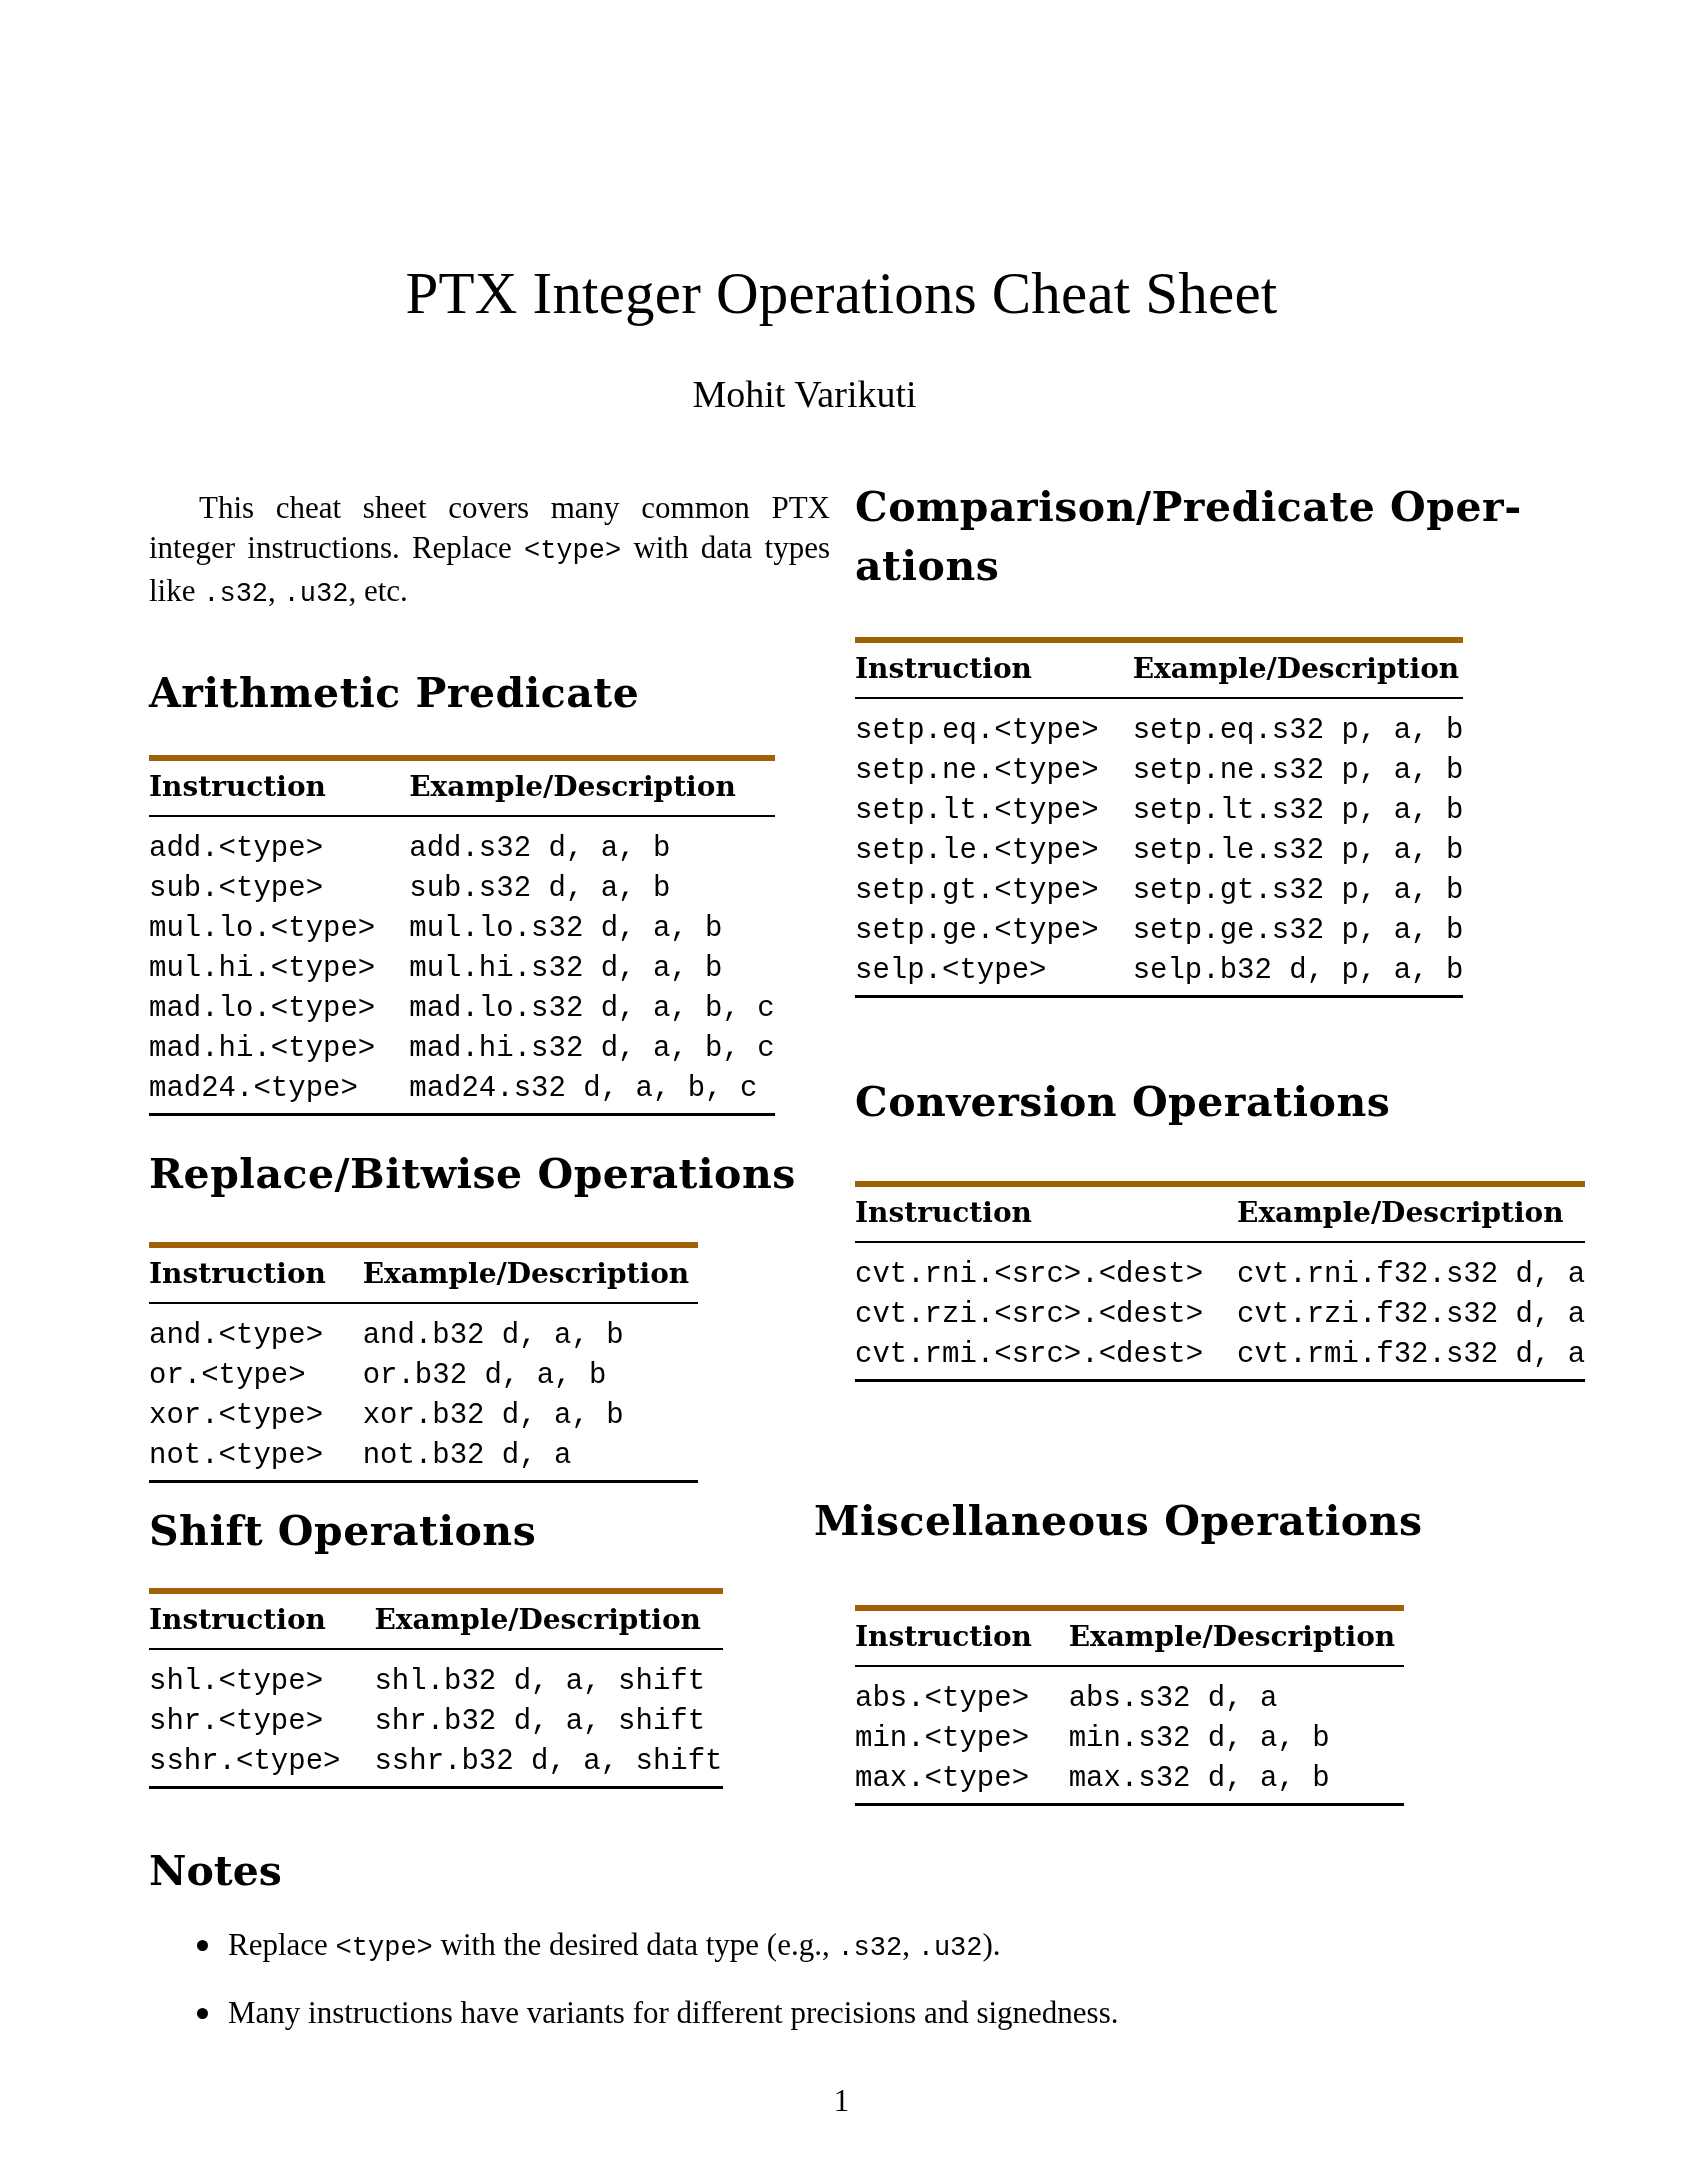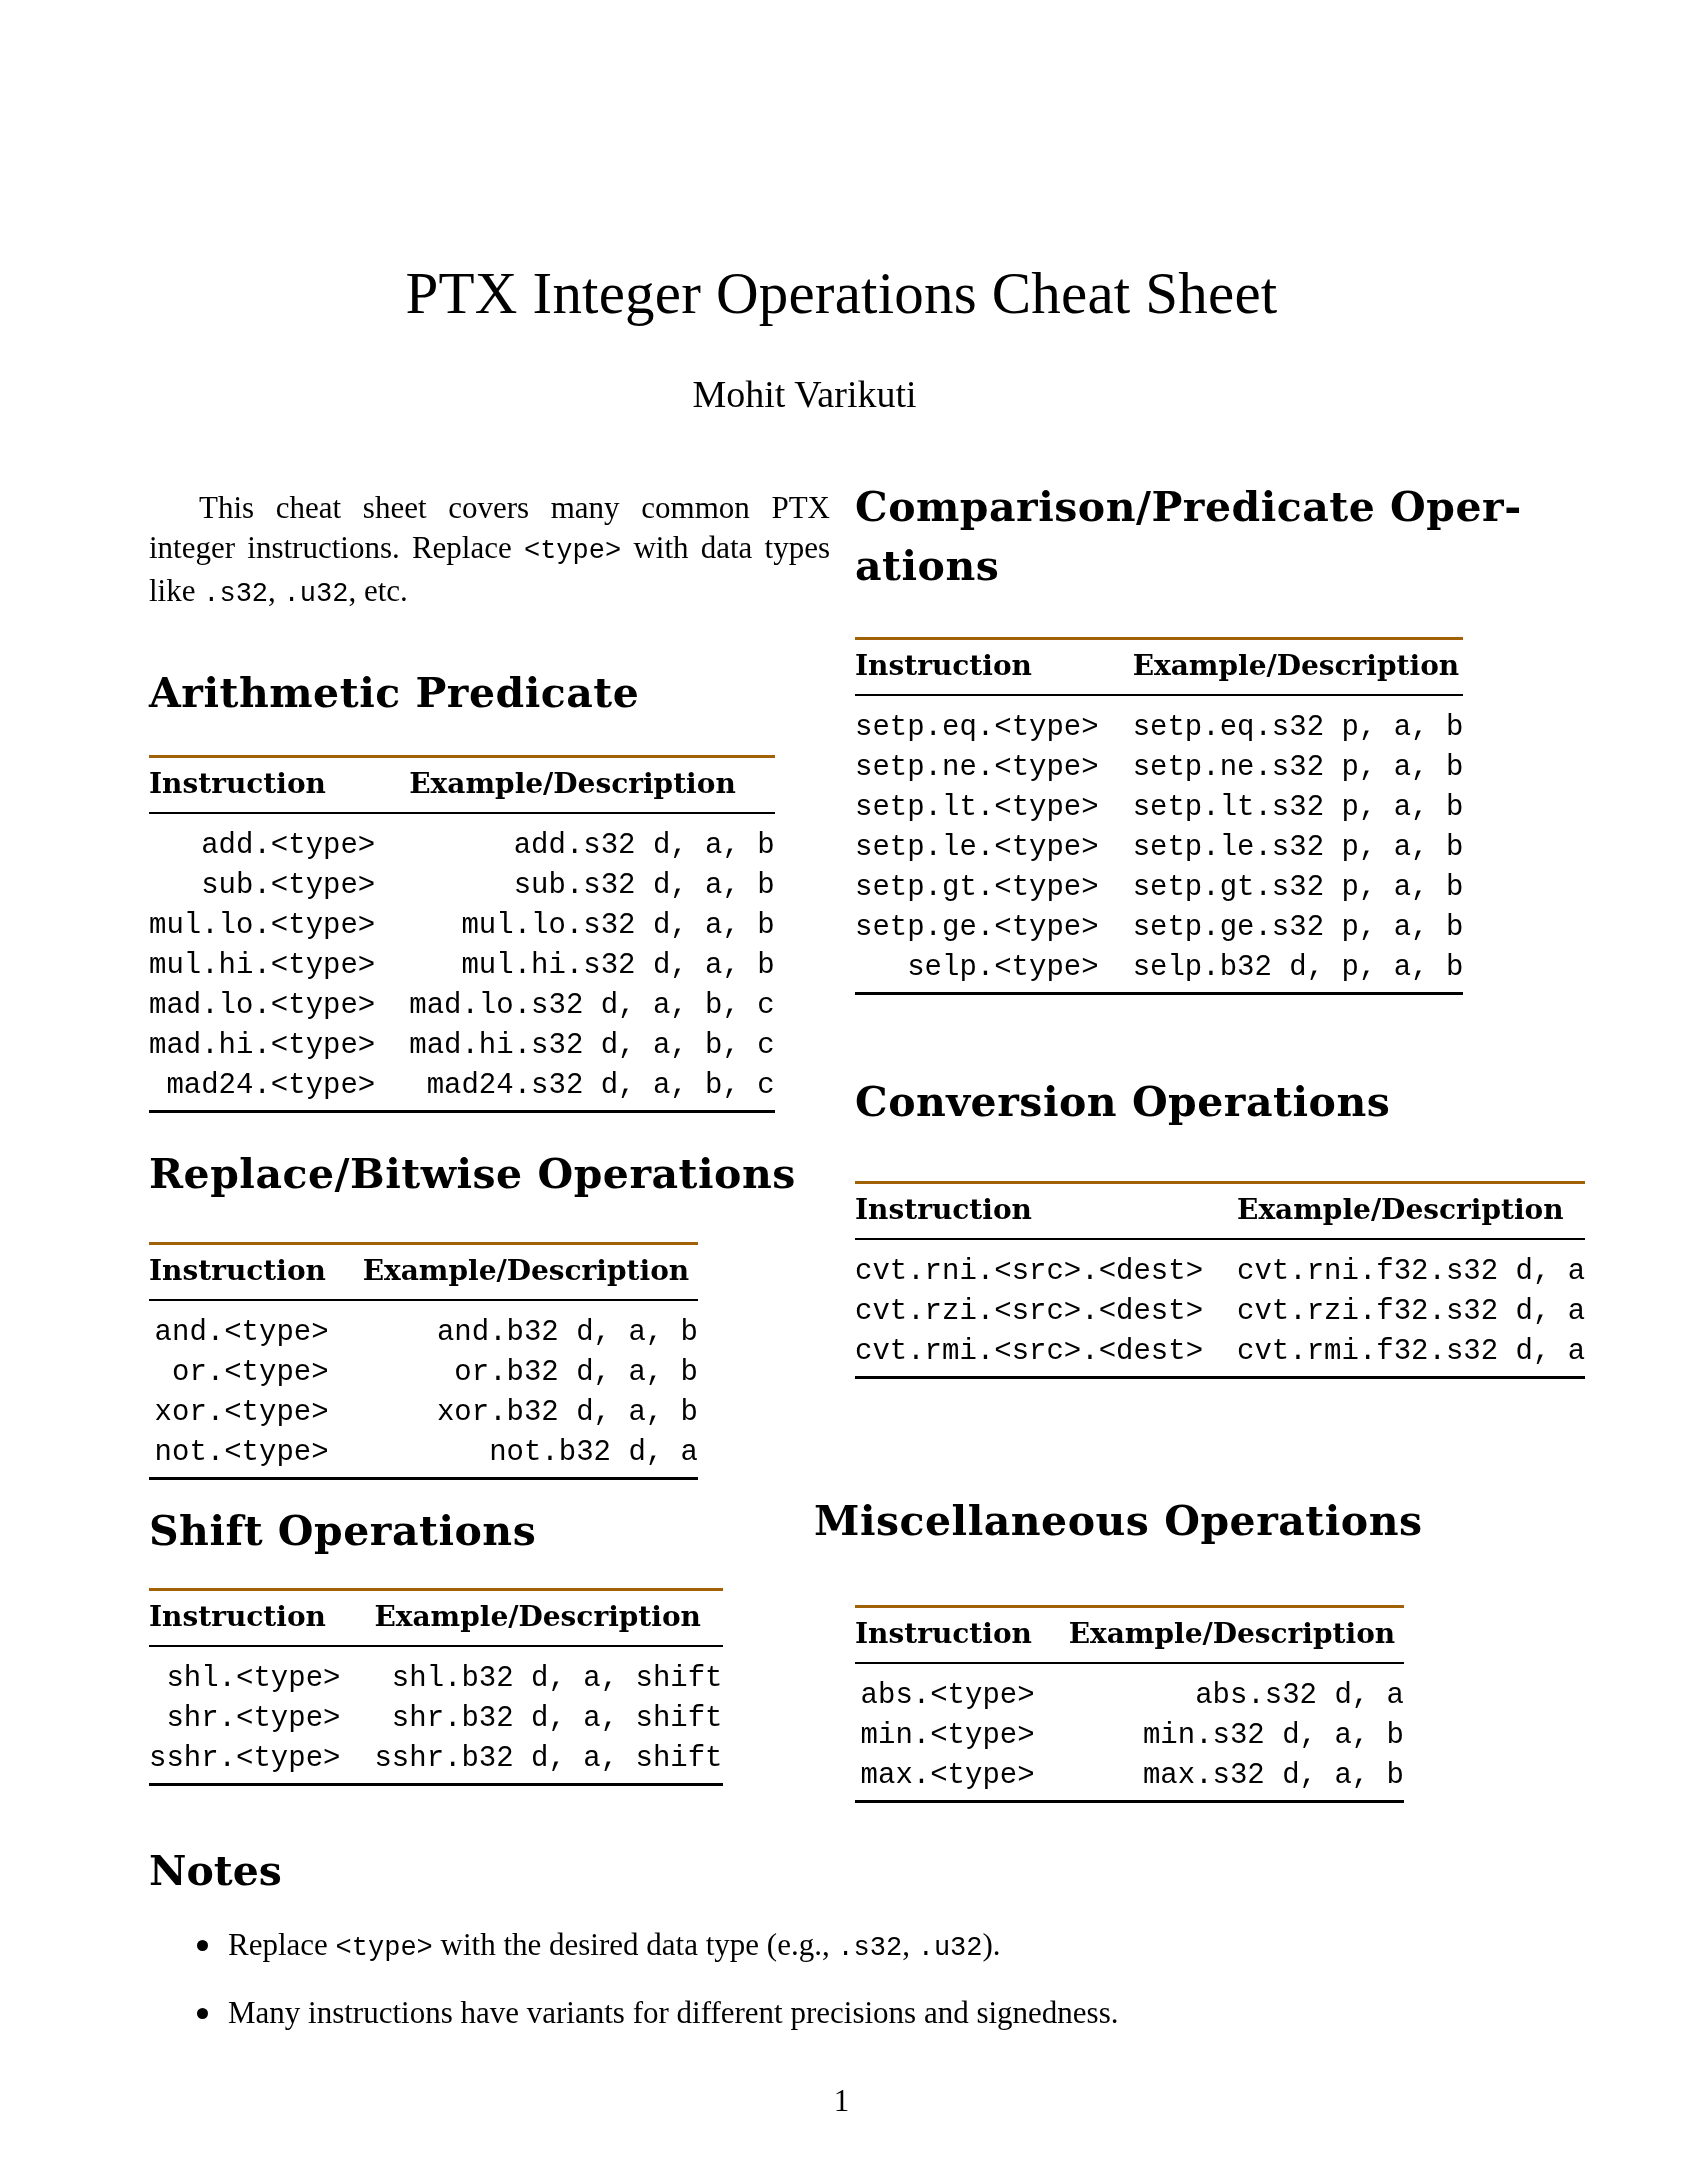--- a/index.html
+++ b/index.html
@@ -20,30 +20,30 @@
     text-align: justify; text-indent: 50px;
   }
   code, .mono { font-family: "Liberation Mono", "DejaVu Sans Mono", monospace; }
   .intro code, .note code { font-size: 27px; }
   .sec-heading {
     position: absolute; font-family: "DejaVu Serif", "Liberation Serif", serif;
     font-weight: bold; font-size: 41px; line-height: 57px; margin: 0; letter-spacing: 0.5px;
   }
   .tbl {
     position: absolute; border-collapse: collapse;
-    border-top: 3px solid #a16207; border-bottom: 3px solid #000;
+    border-top: 6px solid #a16207; border-bottom: 3px solid #000;
   }
   .tbl th {
     font-family: "DejaVu Serif", "Liberation Serif", serif; font-weight: bold;
     font-size: 28px; text-align: left; padding: 6px 0 8px 0; line-height: 40px;
     border-bottom: 2px solid #000; white-space: nowrap;
   }
   .tbl td {
     font-family: "Liberation Mono", "DejaVu Sans Mono", monospace;
-    font-size: 29px; line-height: 40px; padding: 0; white-space: nowrap; text-align: right;
+    font-size: 29px; line-height: 40px; padding: 0; white-space: nowrap; text-align: left;
   }
   .tbl tbody tr:first-child td { padding-top: 12px; }
   .tbl tbody tr:last-child td { padding-bottom: 4px; }
   .tbl .c1 { padding-right: 34px; }
   .notes-heading {
     position: absolute; left: 149px; top: 1843px; margin: 0;
     font-family: "DejaVu Serif", "Liberation Serif", serif; font-weight: bold;
     font-size: 41px; line-height: 57px;
   }
   .notes-list { position: absolute; left: 149px; top: 1925px; margin: 0; padding: 0; list-style: none; }

